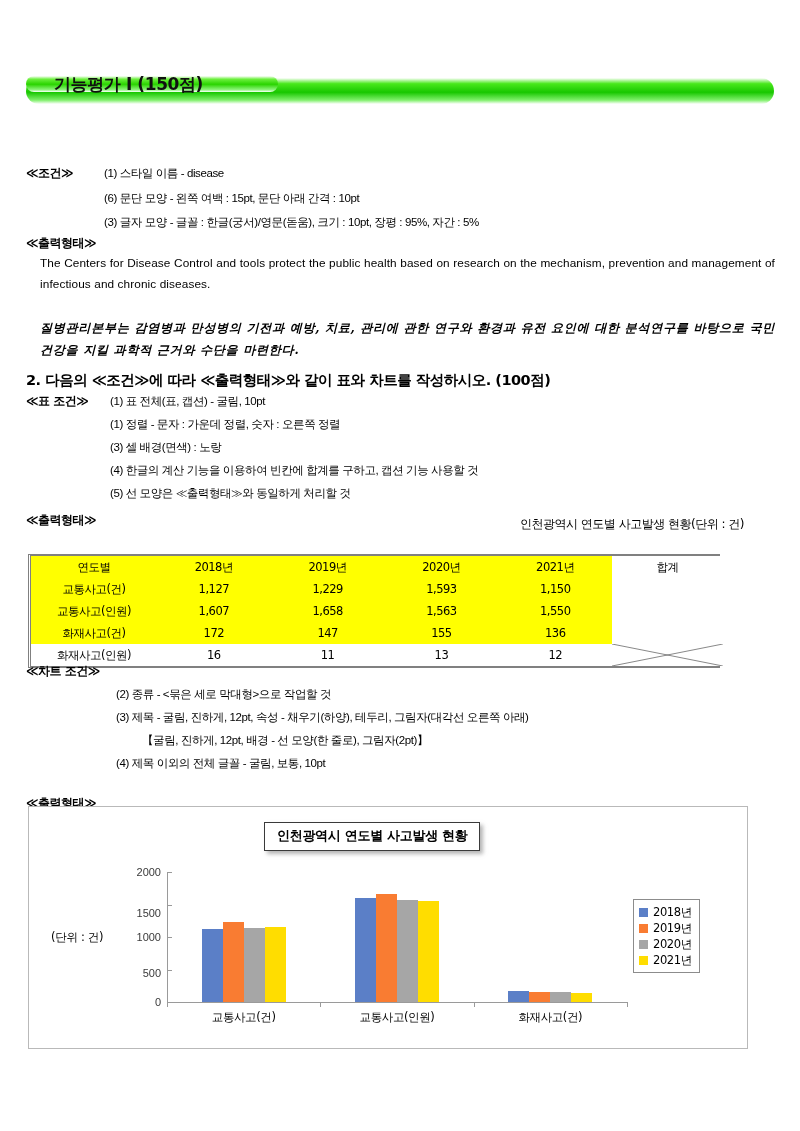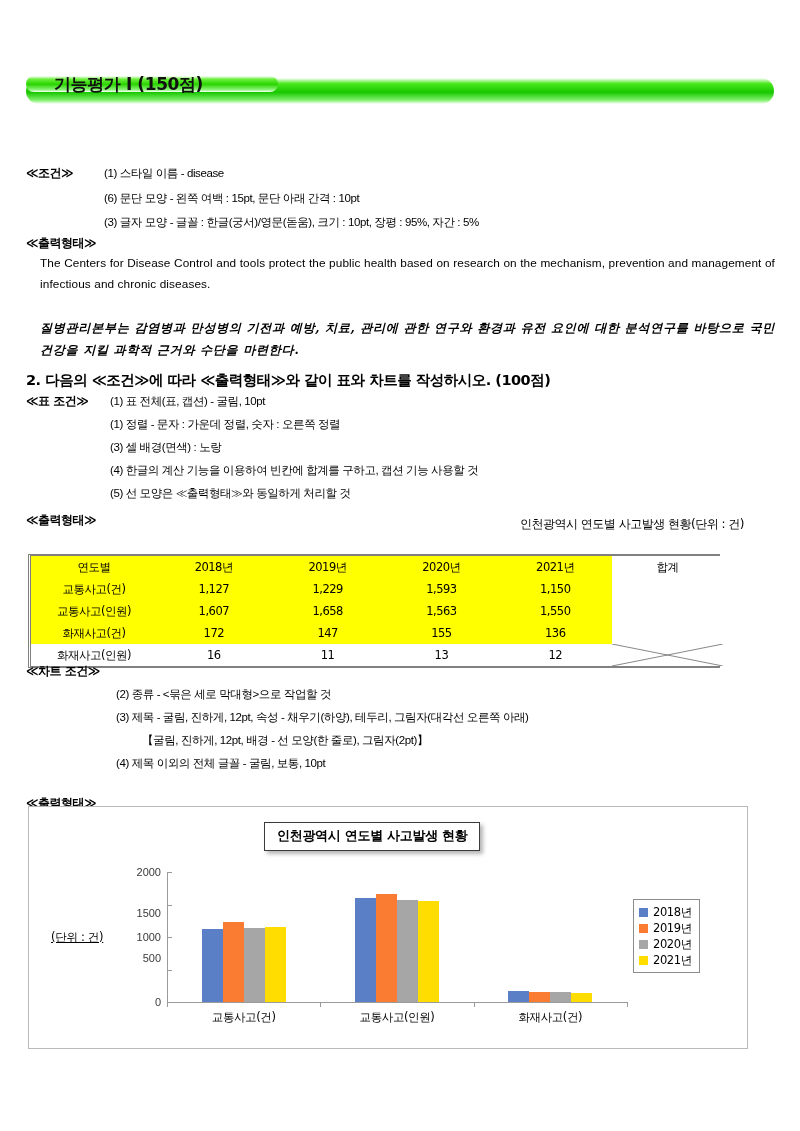--- a/index.html
+++ b/index.html
@@ -117,21 +117,21 @@
     font-family:"DejaVu Sans","Liberation Sans",sans-serif; white-space:nowrap;
   }
   .axis-y { position:absolute; left:138px; top:65px; width:1px; height:130px; background:#9a9a9a; }
   .axis-x { position:absolute; left:138px; top:195px; width:460px; height:1px; background:#9a9a9a; }
   .ytick { position:absolute; right:0; transform:translateY(-50%);
            font-size:11px; color:#3a3a3a; font-family:"Liberation Sans",sans-serif; }
   .ytick-wrap { position:absolute; left:60px; top:65px; width:72px; height:130px; }
   .ytick-mark { position:absolute; left:138px; width:5px; height:1px; background:#9a9a9a; }
   .ylabel {
     position:absolute; left:22px; top:123px; font-size:11.5px; letter-spacing:-0.3px;
-    font-family:"DejaVu Sans","Liberation Sans",sans-serif; white-space:nowrap;text-decoration:underline;
+    font-family:"DejaVu Sans","Liberation Sans",sans-serif; white-space:nowrap;
   }
   .groups { position:absolute; left:138px; top:65px; width:460px; height:130px;
             display:flex; }
   .group { flex:1; display:flex; align-items:flex-end; justify-content:center; gap:0px; height:130px; }
   .bar { width:21px; }
   .xlabels { position:absolute; left:138px; top:203px; width:460px; display:flex; }
   .xlab { flex:1; text-align:center; font-size:11.5px; letter-spacing:-0.4px;
           font-family:"DejaVu Sans","Liberation Sans",sans-serif; }
   .xtick { position:absolute; top:195px; width:1px; height:5px; background:#9a9a9a; }
   .legend {
@@ -249,21 +249,21 @@
 
   <div class="lbl" style="left:26px; top:795px;">≪출력형태≫</div>
 
   <div class="chart-box">
     <div class="chart-title">인천광역시 연도별 사고발생 현황</div>
 
     <div class="ylabel">(단위 : 건)</div>
 
     <div class="ytick-wrap" id="yticks">
         <div class="ytick" style="top: 130px;">0</div>
-        <div class="ytick" style="top: 86px;">500</div>
+        <div class="ytick" style="top: 101px;">500</div>
         <div class="ytick" style="top: 65px;">1000</div>
         <div class="ytick" style="top: 32.5px; margin-top: 8px;">1500</div>
         <div class="ytick" style="top: 0px;">2000</div>
       </div>
     <div class="axis-y"></div>
     <div class="axis-x"></div>
 
     <div class="groups" id="bar-groups">
         <div class="group">
           <div class="bar" style="height: 73.255px; background: rgb(91, 127, 199);"></div>

